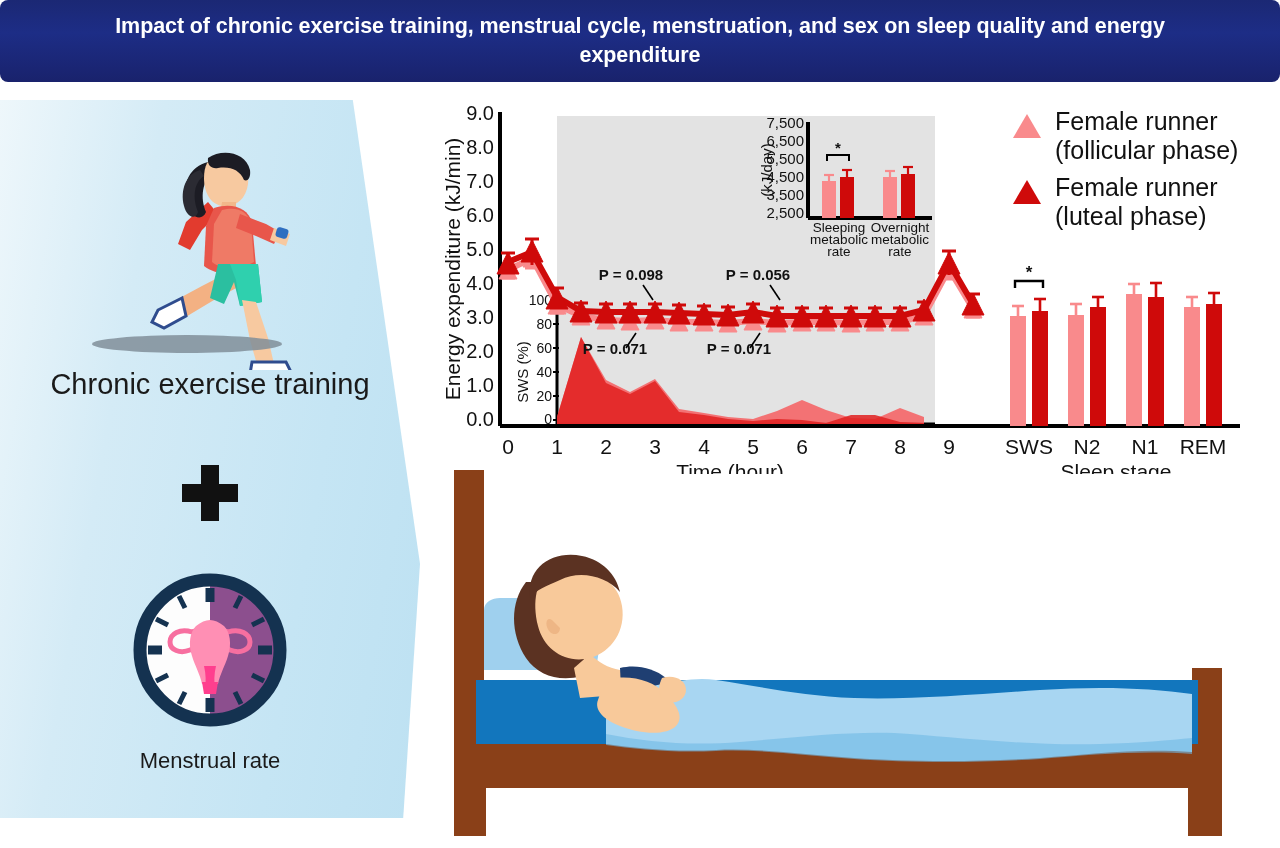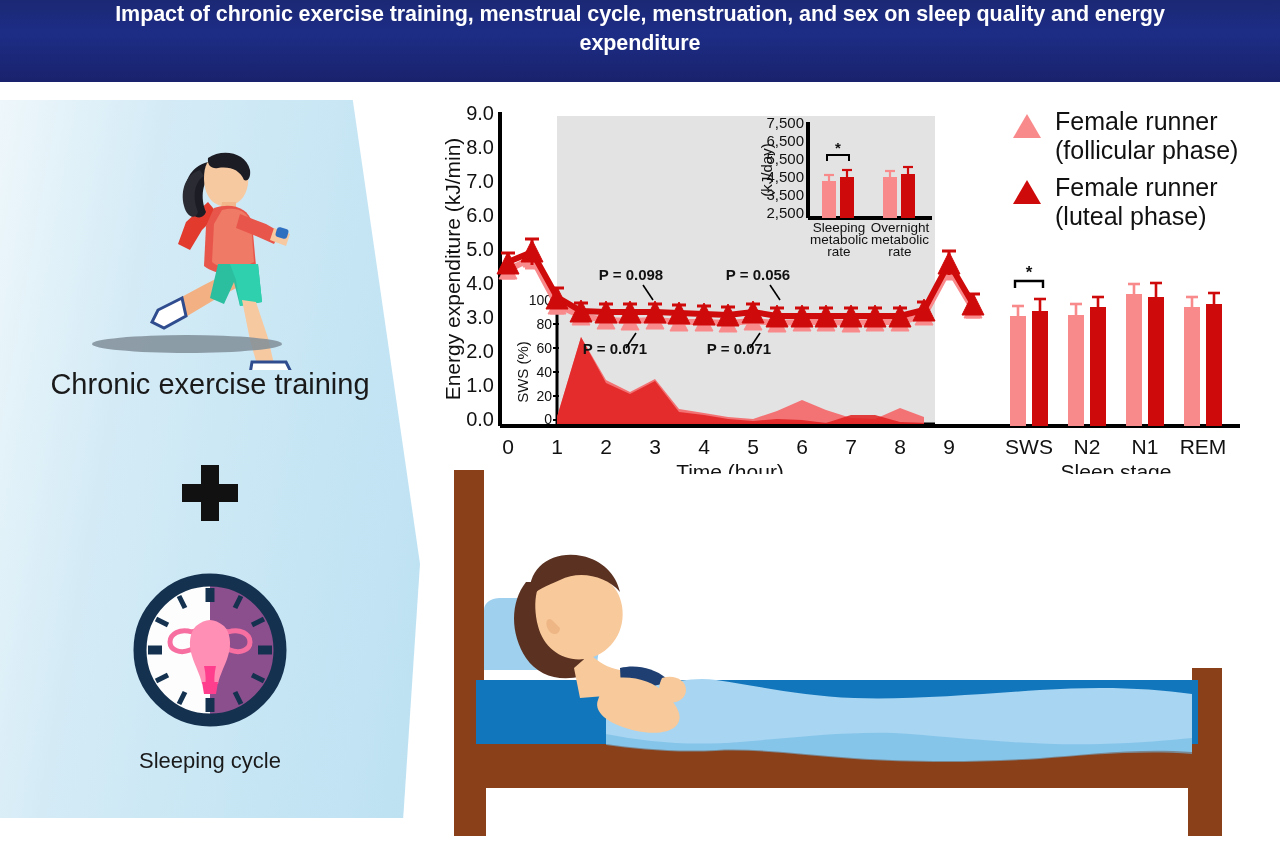--- a/index.html
+++ b/index.html
@@ -8,21 +8,21 @@
     background: #ffffff;
     font-family: "Liberation Sans", sans-serif;
     overflow: hidden;
   }
   #root { position: relative; width: 1280px; height: 848px; background: #ffffff; }
 
   
   .titlebar {
     position: absolute; left: 0; top: 0; width: 1280px; height: 82px;
     background: linear-gradient(180deg, #1b2874 0%, #1d2d86 40%, #19226c 100%);
-    display: flex; align-items: flex-start; justify-content: center;
+    display: flex; align-items: center; justify-content: center; border-radius: 8px;
   }
   .titlebar .title {
     color: #ffffff; font-weight: bold; font-size: 21.5px; line-height: 29px;
     text-align: center; width: 1130px; letter-spacing: -0.1px;
   }
 
   
   .leftpanel {
     position: absolute; left: 0; top: 100px; width: 420px; height: 748px;
     background: linear-gradient(100deg, #eef7fb 0%, #d4ebf6 30%, #c5e5f4 70%, #bde1f2 100%);
@@ -140,21 +140,21 @@
     <g>
       <path d="M62 62 C50 58 40 64 40 72 C40 80 50 84 60 80 C68 77 72 70 70 64 Z" fill="none" stroke="#f76fa0" stroke-width="5"></path>
       <path d="M98 62 C110 58 120 64 120 72 C120 80 110 84 100 80 C92 77 88 70 90 64 Z" fill="none" stroke="#f76fa0" stroke-width="5"></path>
       <path d="M62 62 C70 58 74 64 78 68 M98 62 C90 58 86 64 82 68" stroke="#f76fa0" stroke-width="5" fill="none"></path>
       <path d="M66 56 C76 48 84 48 94 56 C100 62 102 74 98 86 C95 96 90 104 88 114 L72 114 C70 104 65 96 62 86 C58 74 60 62 66 56 Z" fill="#ff8fb4"></path>
       <path d="M74 96 C76 104 76 112 75 120 L85 120 C84 112 84 104 86 96 Z" fill="#ff3f8e"></path>
       <path d="M72 112 L88 112 L86 124 L74 124 Z" fill="#ff3f8e"></path>
     </g>
   </svg>
 
-  <div class="label-menstrual">Sleeping cycle</div>
+  <div class="label-menstrual">Menstrual rate</div>
 
   <svg class="chartblock" viewBox="0 0 840 370">
 
     <rect x="117" y="12" width="378" height="310" fill="#e3e3e3"></rect>
 
     <line x1="60" y1="8" x2="60" y2="322" stroke="#000" stroke-width="4"></line>
     <line x1="60" y1="322" x2="800" y2="322" stroke="#000" stroke-width="4"></line>
 
     <g class="lbl" font-size="20" text-anchor="end">
       <text x="54" y="16">9.0</text>

